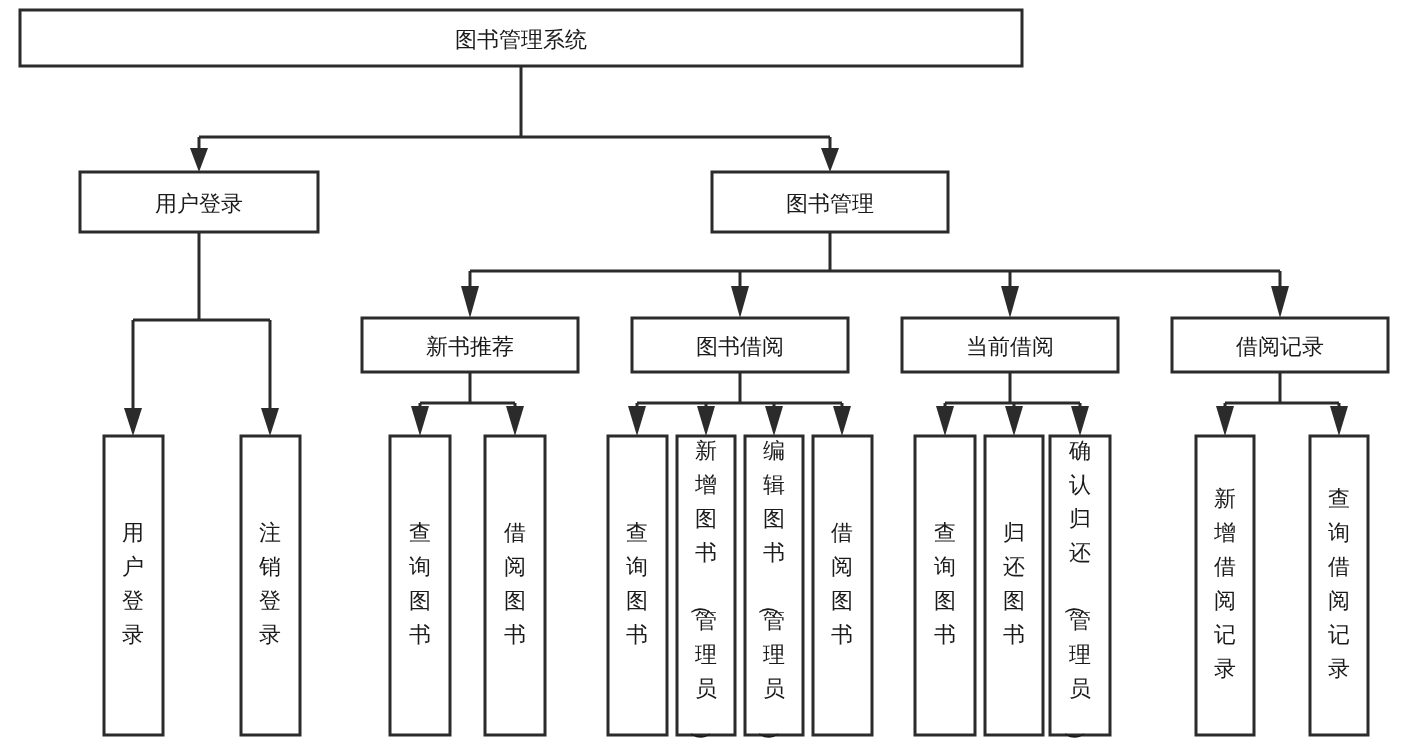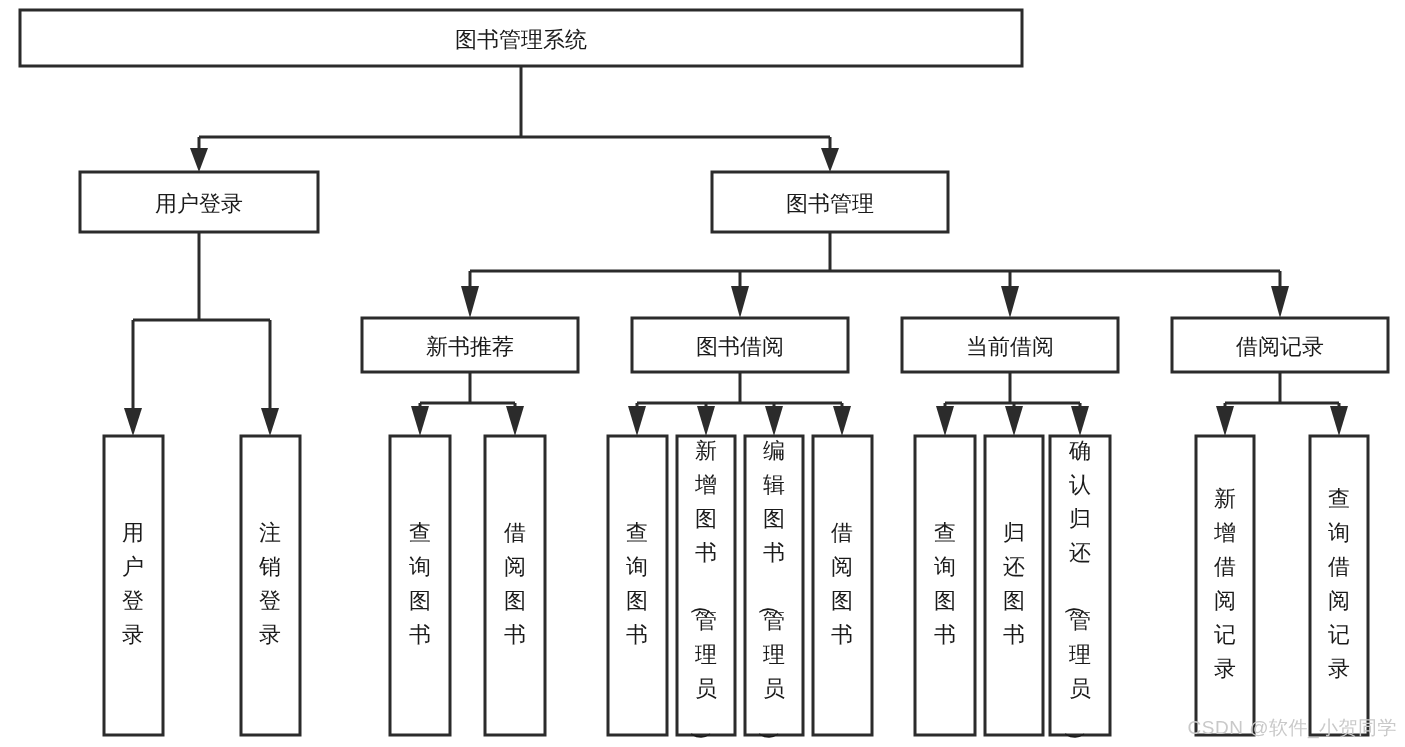--- a/index.html
+++ b/index.html
@@ -222,14 +222,13 @@
         <rect class="node-rect" x="1196" y="436" width="58" height="299"></rect>
         <text class="node-label-vertical" x="1225" y="0"><tspan x="1225" y="505.5">新</tspan><tspan x="1225" y="539.5">增</tspan><tspan x="1225" y="573.5">借</tspan><tspan x="1225" y="607.5">阅</tspan><tspan x="1225" y="641.5">记</tspan><tspan x="1225" y="675.5">录</tspan></text>
       </g>
       <g>
         <rect class="node-rect" x="1310" y="436" width="58" height="299"></rect>
         <text class="node-label-vertical" x="1339" y="0"><tspan x="1339" y="505.5">查</tspan><tspan x="1339" y="539.5">询</tspan><tspan x="1339" y="573.5">借</tspan><tspan x="1339" y="607.5">阅</tspan><tspan x="1339" y="641.5">记</tspan><tspan x="1339" y="675.5">录</tspan></text>
       </g>
     </g>
   </svg>
 
-  <div class="watermark">CSDN @软件_小贺同学</div>
 </div>
 
 </body></html>

